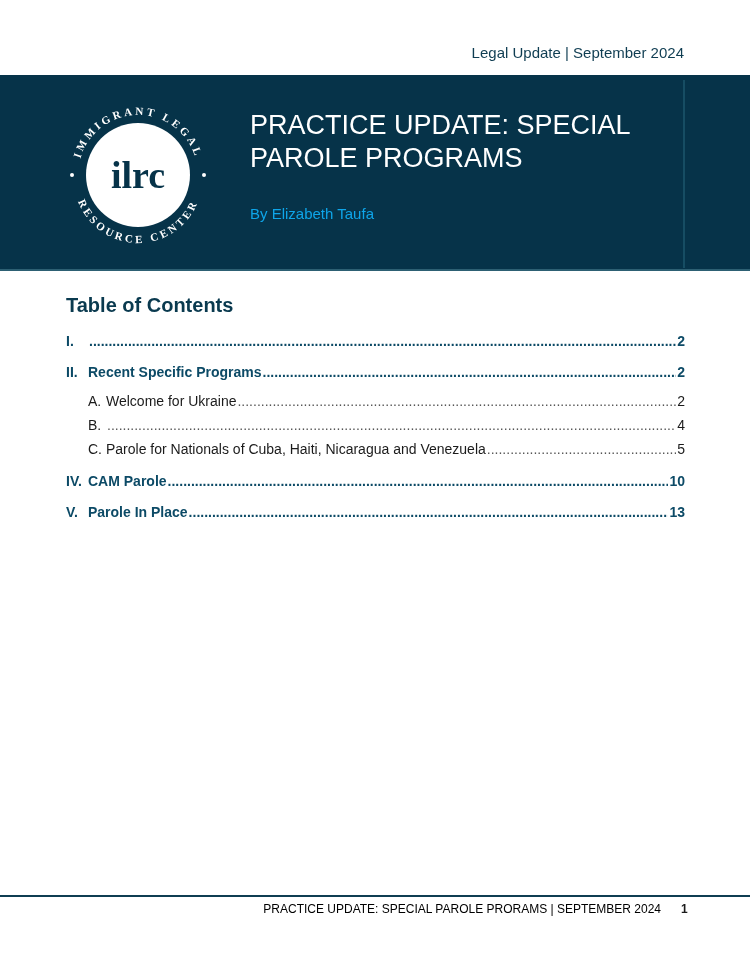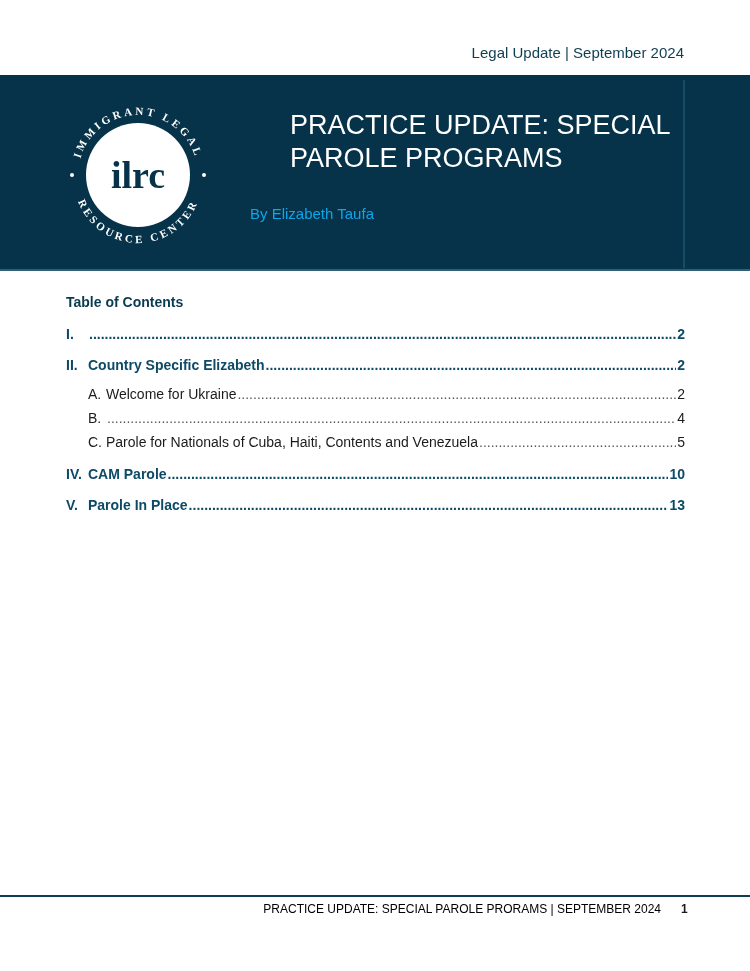--- a/index.html
+++ b/index.html
@@ -20,29 +20,29 @@
     background: #164d63;
   }
   .banner-bottom {
     position: absolute; left: 0; bottom: 0; width: 750px; height: 2px; background: #2d6073;
   }
 
   .logo { position: absolute; left: 58px; top: 20px; width: 160px; height: 160px; }
 
   .title {
     position: absolute; left: 250px; top: 34px; width: 420px;
-    font-size: 27px; line-height: 33px; color: #ffffff; font-weight: normal; margin-left: 40px;
+    font-size: 27px; line-height: 33px; color: #ffffff; font-weight: normal;
   }
   .byline {
     position: absolute; left: 250px; top: 130px;
     font-size: 15px; color: #0ea5e9;
   }
 
   .toc { position: absolute; left: 66px; top: 294px; width: 619px; }
-  .toc h2 { font-size: 14px; font-weight: bold; color: #0a3a4f; margin-bottom: 14px; }
+  .toc h2 { font-size: 20px; font-weight: bold; color: #0a3a4f; margin-bottom: 14px; }
 
   .toc-row {
     display: flex; align-items: baseline; white-space: nowrap; overflow: hidden;
     font-size: 14px;
   }
   .toc-row.main { font-weight: bold; color: #0c4a66; height: 31px; padding-top: 2px; }
   .toc-row.sub { color: #1b1b1b; font-size: 14px; height: 24px; padding-left: 22px; }
   .toc-row .num { display: inline-block; width: 22px; flex: none; }
   .toc-row.sub .num { width: 18px; }
   .toc-row .label { flex: none; }
@@ -102,41 +102,41 @@
   <h2>Table of Contents</h2>
 
   <div class="toc-row main">
     <span class="num">I.</span>
     <span class="leader"></span>
     <span class="page">2</span>
   </div>
 
   <div class="toc-row main">
     <span class="num">II.</span>
-    <span class="label">Country Specific Elizabeth</span>
+    <span class="label">Recent Specific Programs</span>
     <span class="leader"></span>
     <span class="page">2</span>
   </div>
 
   <div class="toc-row sub">
     <span class="num">A.</span>
     <span class="label">Welcome for Ukraine</span>
     <span class="leader"></span>
     <span class="page">2</span>
   </div>
 
   <div class="toc-row sub">
     <span class="num">B.</span>
     <span class="leader"></span>
     <span class="page">4</span>
   </div>
 
   <div class="toc-row sub">
     <span class="num">C.</span>
-    <span class="label">Parole for Nationals of Cuba, Haiti, Contents and Venezuela</span>
+    <span class="label">Parole for Nationals of Cuba, Haiti, Nicaragua and Venezuela</span>
     <span class="leader"></span>
     <span class="page">5</span>
   </div>
 
   <div class="gap"></div>
 
 
   <div class="toc-row main">
     <span class="num">IV.</span>
     <span class="label">CAM Parole</span>

